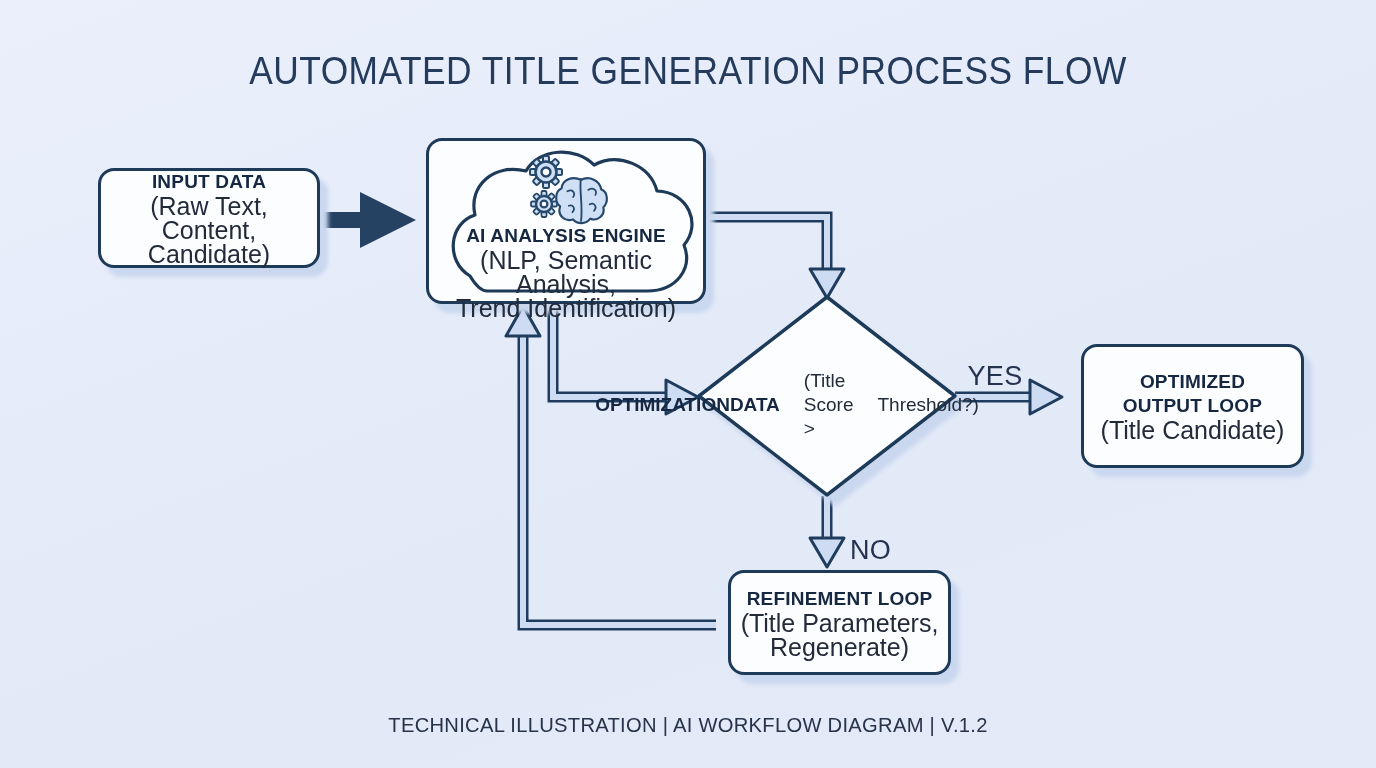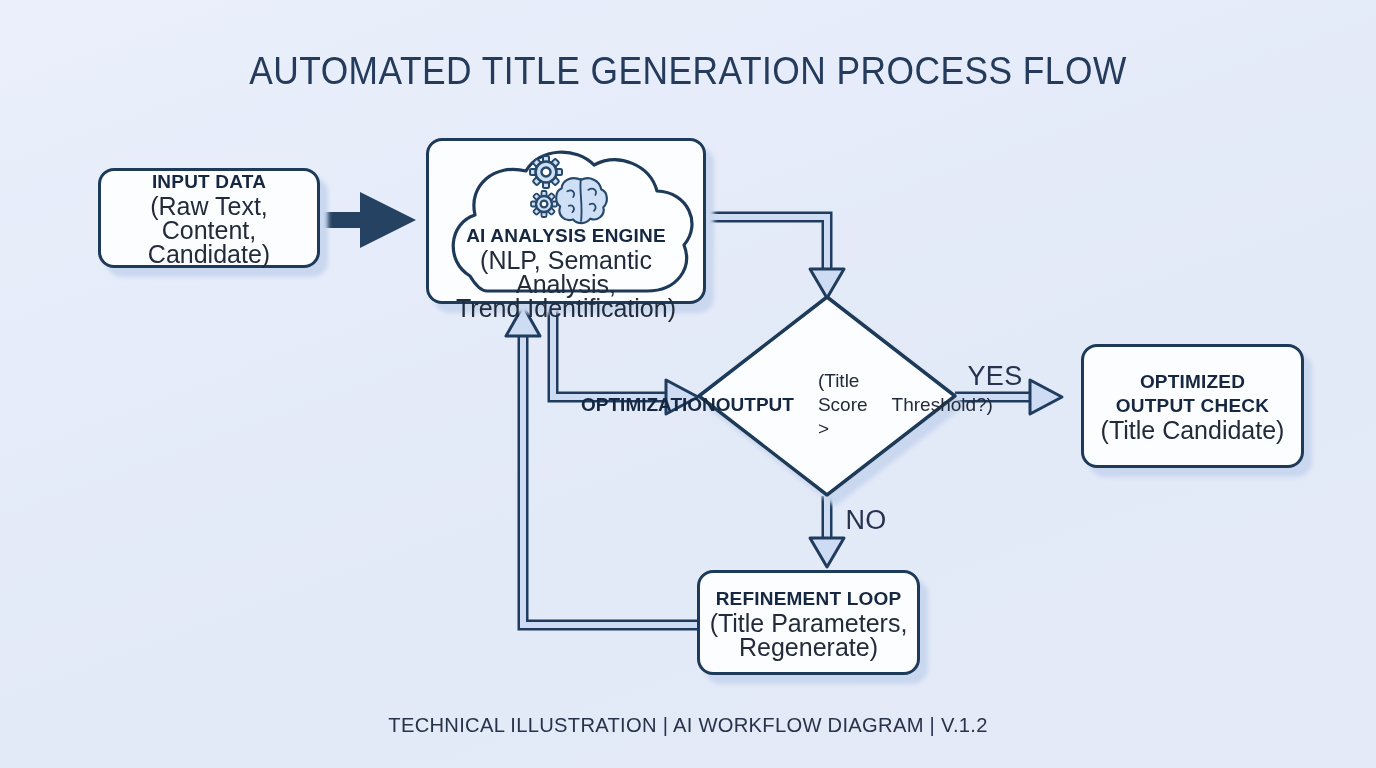--- a/index.html
+++ b/index.html
@@ -166,35 +166,35 @@
     </svg>
     <div class="engine-text">
       <div class="t">AI ANALYSIS ENGINE</div>
       <div class="s">(NLP, Semantic Analysis,</div>
       <div class="s">Trend Identification)</div>
     </div>
   </div>
 
   <div class="decision-text">
     <div class="t">OPTIMIZATION</div>
-    <div class="t">OUTPUT</div>
+    <div class="t">DATA</div>
     <div class="s">(Title Score &gt;</div>
     <div class="s">Threshold?)</div>
   </div>
 
   <div class="branch-label" style="left:960px;top:361px;width:70px">YES</div>
-  <div class="branch-label" style="left:841px;top:505px;width:50px;text-align:center">NO</div>
+  <div class="branch-label" style="left:841px;top:535px;width:50px;text-align:right">NO</div>
 
   <div class="node" style="left:1065px;top:344px;width:223px;height:124px">
     <div class="t">OPTIMIZED</div>
-    <div class="t">OUTPUT CHECK</div>
+    <div class="t">OUTPUT LOOP</div>
     <div class="s">(Title Candidate)</div>
   </div>
 
-  <div class="node" style="left:681px;top:570px;width:223px;height:105px">
+  <div class="node" style="left:712px;top:570px;width:223px;height:105px">
     <div class="t">REFINEMENT LOOP</div>
     <div class="s">(Title Parameters,</div>
     <div class="s">Regenerate)</div>
   </div>
 
   <div class="footer-caption">TECHNICAL ILLUSTRATION | AI WORKFLOW DIAGRAM | V.1.2</div>
 
 </div>
 
 </body></html>

